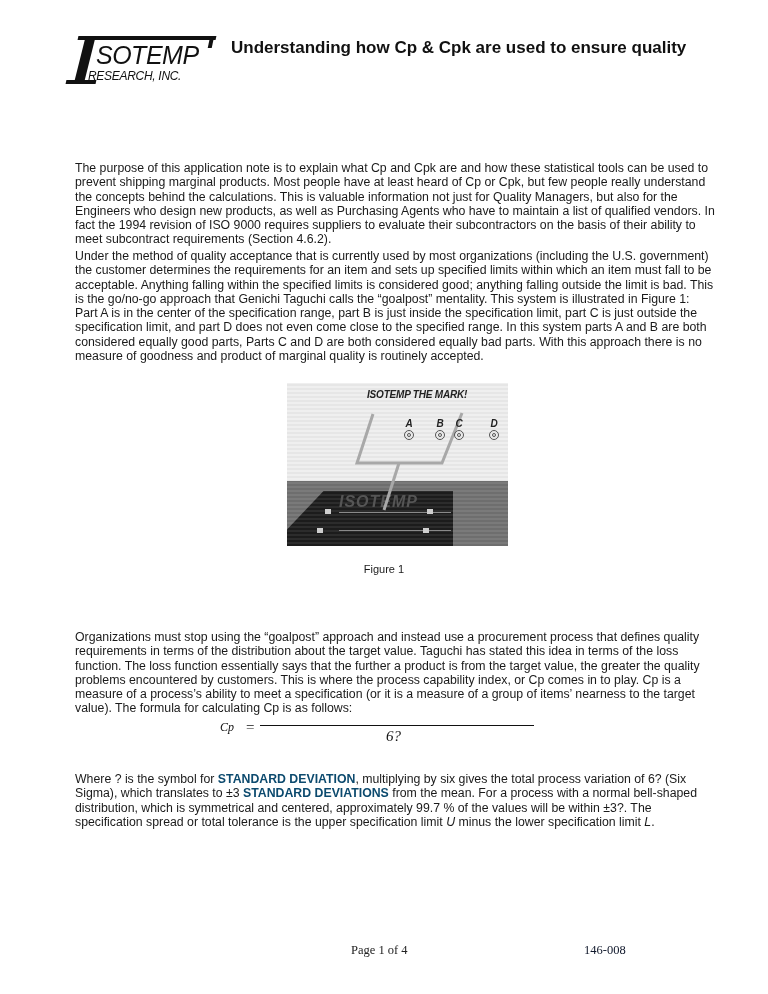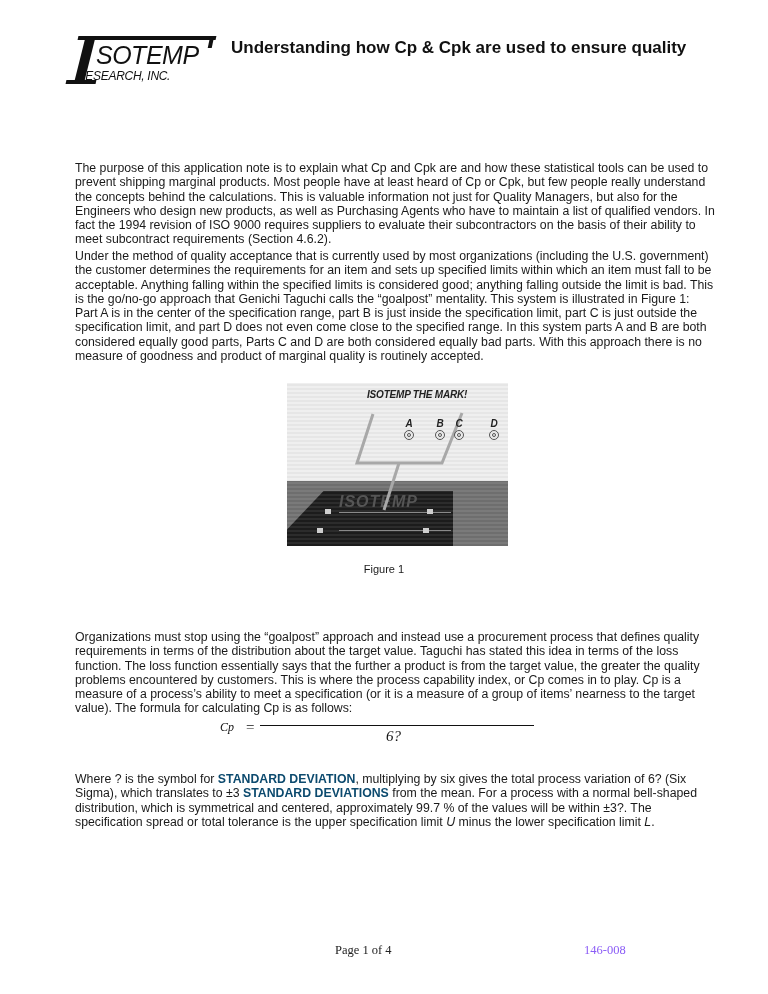--- a/index.html
+++ b/index.html
@@ -7,21 +7,21 @@
   .sans { font-family: "Liberation Sans", sans-serif; }
   .serif { font-family: "Liberation Serif", serif; }
 
   
   .logo { position: absolute; left: 66px; top: 36px; width: 150px; height: 50px; }
   .logo .bar-top { position: absolute; left: 12px; top: 0; width: 138px; height: 4px; background: #111; transform: skewX(-12deg); }
   .logo .bar-right { position: absolute; left: 143px; top: 0; width: 4px; height: 12px; background: #111; transform: skewX(-12deg); }
   .logo .stem { position: absolute; left: 14px; top: 0; width: 10px; height: 46px; background: #111; transform: skewX(-14deg); }
   .logo .bar-bottom { position: absolute; left: 0; top: 44px; width: 30px; height: 4px; background: #111; transform: skewX(-12deg); }
   .logo .wordmark { position: absolute; left: 30px; top: 5px; font-size: 25px; font-style: italic; letter-spacing: -0.5px; line-height: 28px; color: #111; }
-  .logo .sub { position: absolute; left: 11px; top: 33px; font-size: 12px; font-style: italic; letter-spacing: -0.3px; line-height: 14px; color: #111; }
+  .logo .sub { position: absolute; left: 22px; top: 33px; font-size: 12px; font-style: italic; letter-spacing: -0.3px; line-height: 14px; color: #111; }
   .doc-title { position: absolute; left: 231px; top: 38px; font-size: 17px; font-weight: bold; white-space: nowrap; color: #111; }
 
   
   .para { position: absolute; left: 68px; width: 640px; font-size: 12.3px; line-height: 14.3px; color: #1a1a1a; margin: 7px; }
   #p1 { top: 154px; }
   #p2 { top: 242px; }
   #p3 { top: 623px; }
   #p4 { top: 765px; }
 
   
@@ -48,22 +48,22 @@
   .formula { position: absolute; left: 220px; top: 706px; width: 430px; height: 48px; }
   .formula .lhs { position: absolute; left: 0; top: 14px; font-size: 12px; font-style: italic; }
   .formula .eq { position: absolute; left: 26px; top: 13px; font-size: 15px; }
   .formula .num { position: absolute; left: 40px; top: 0; font-size: 15px; font-style: italic; white-space: nowrap; }
   .formula .rule { position: absolute; left: 40px; top: 19px; width: 274px; height: 1px; background: #111; }
   .formula .den { position: absolute; left: 166px; top: 22px; font-size: 15px; font-style: italic; }
 
   b.em { font-weight: bold; color: #0c4a6e; }
 
   
-  .footer-page { position: absolute; left: 335px; top: 943px; font-size: 12.5px; color: #222; }
-  .footer-code { position: absolute; left: 584px; top: 943px; font-size: 12.5px; color: #8b5cf6; }
+  .footer-page { position: absolute; left: 351px; top: 943px; font-size: 12.5px; color: #222; }
+  .footer-code { position: absolute; left: 584px; top: 943px; font-size: 12.5px; color: #0f172a; }
 </style>
 </head>
 <body>
 
 <div class="logo sans">
   <div class="bar-top"></div>
   <div class="bar-right"></div>
   <div class="stem"></div>
   <div class="bar-bottom"></div>
   <span class="wordmark">SOTEMP</span>

